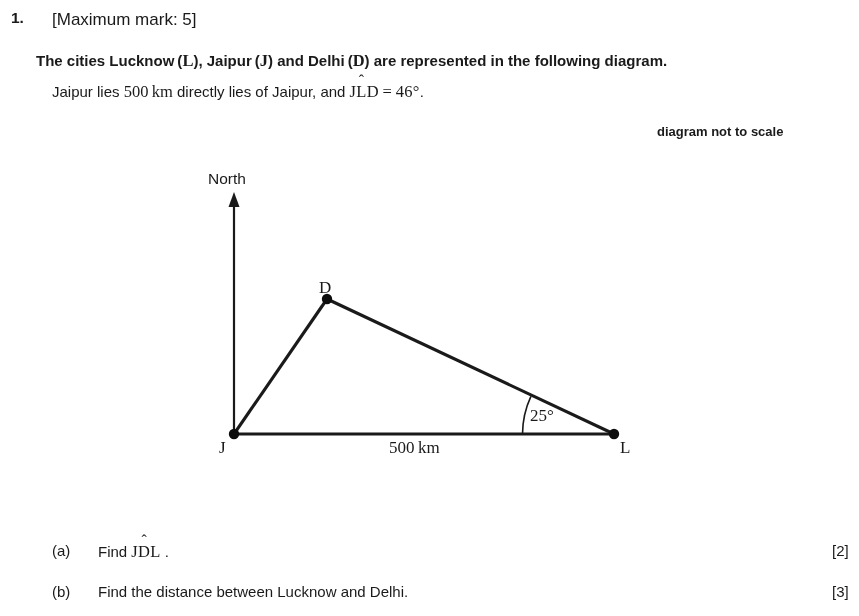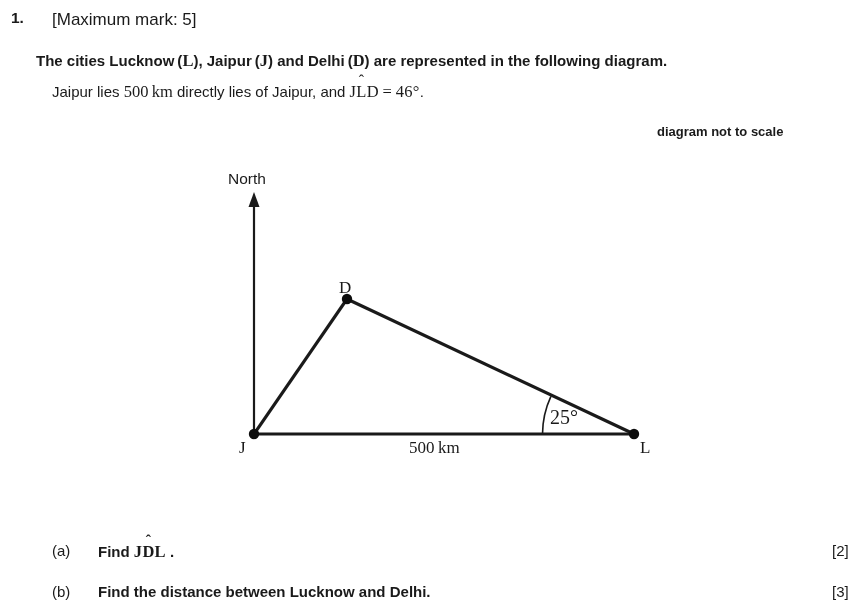--- a/index.html
+++ b/index.html
@@ -65,21 +65,20 @@
     margin-left: 35px;
   }
 
   
   #diagram {
     position: absolute;
     left: 0px;
     top: 160px;
     width: 715px;
     height: 320px;
-    margin-left: 20px;
   }
   #diagram svg { display: block; }
 
   .diagram-label {
     position: absolute;
     font-family: "Liberation Serif", serif;
     font-size: 17px;
     color: #1a1a1a;
   }
   #label-north {
@@ -90,21 +89,21 @@
     font-size: 15.5px;
     color: #1a1a1a;
   }
   #label-D { left: 319px; top: 118px; }
   #label-J { left: 219px; top: 278px; }
   #label-L { left: 620px; top: 278px; }
   #label-angle {
     left: 530px;
     top: 246px;
     font-family: "Liberation Serif", serif;
-    font-size: 20px;
+    font-size: 17px;
   }
   #label-distance {
     left: 389px;
     top: 278px;
     font-family: "Liberation Serif", serif;
     font-size: 17px;
   }
 
   
   #bearing-line {
@@ -114,21 +113,20 @@
   }
 
   
   .part-letter {
     left: 52px;
     font-size: 15px;
   }
   .part-text {
     left: 98px;
     font-size: 15px;
-    font-weight: bold;
   }
   .part-marks {
     left: 832px;
     font-size: 15px;
   }
   #part-a-letter, #part-a-text, #part-a-marks { top: 542px; }
   #part-b-letter, #part-b-text, #part-b-marks { top: 583px; }
 
   
   .acc {

